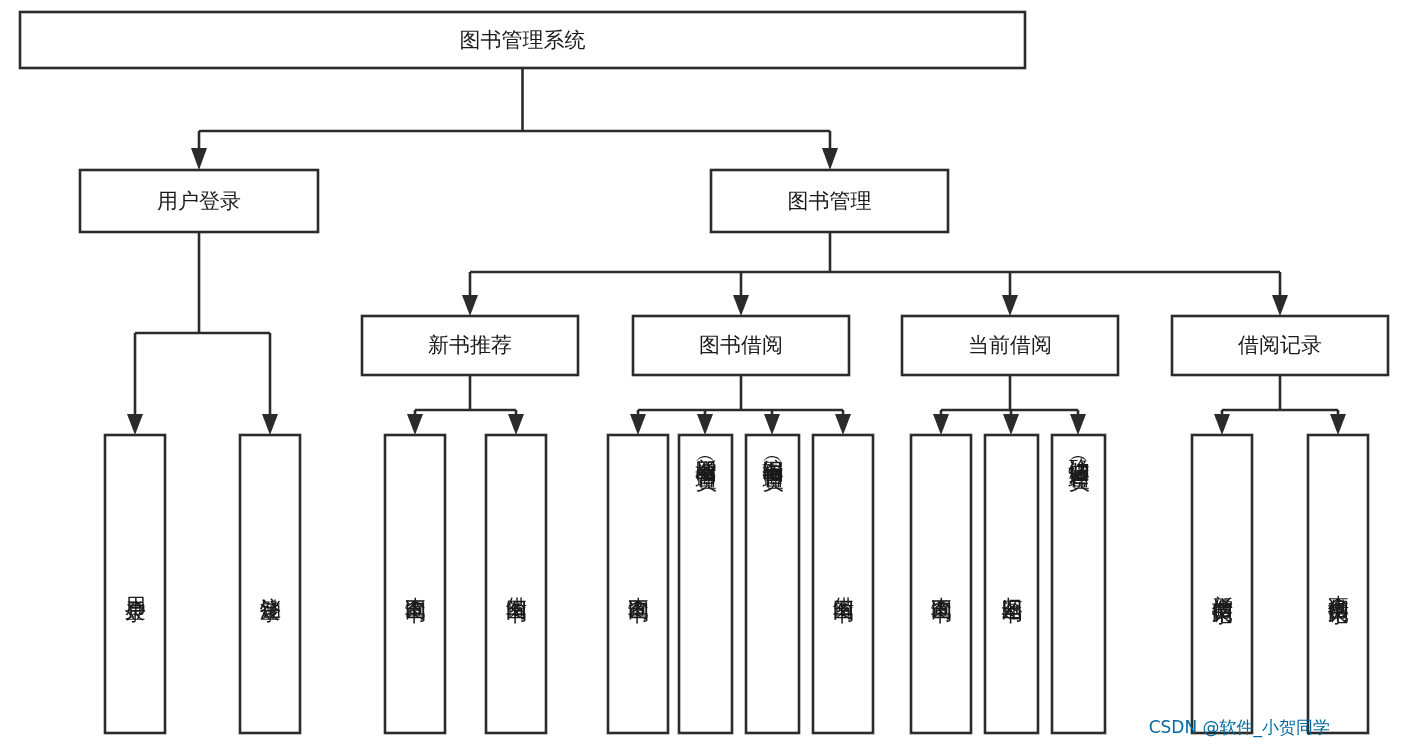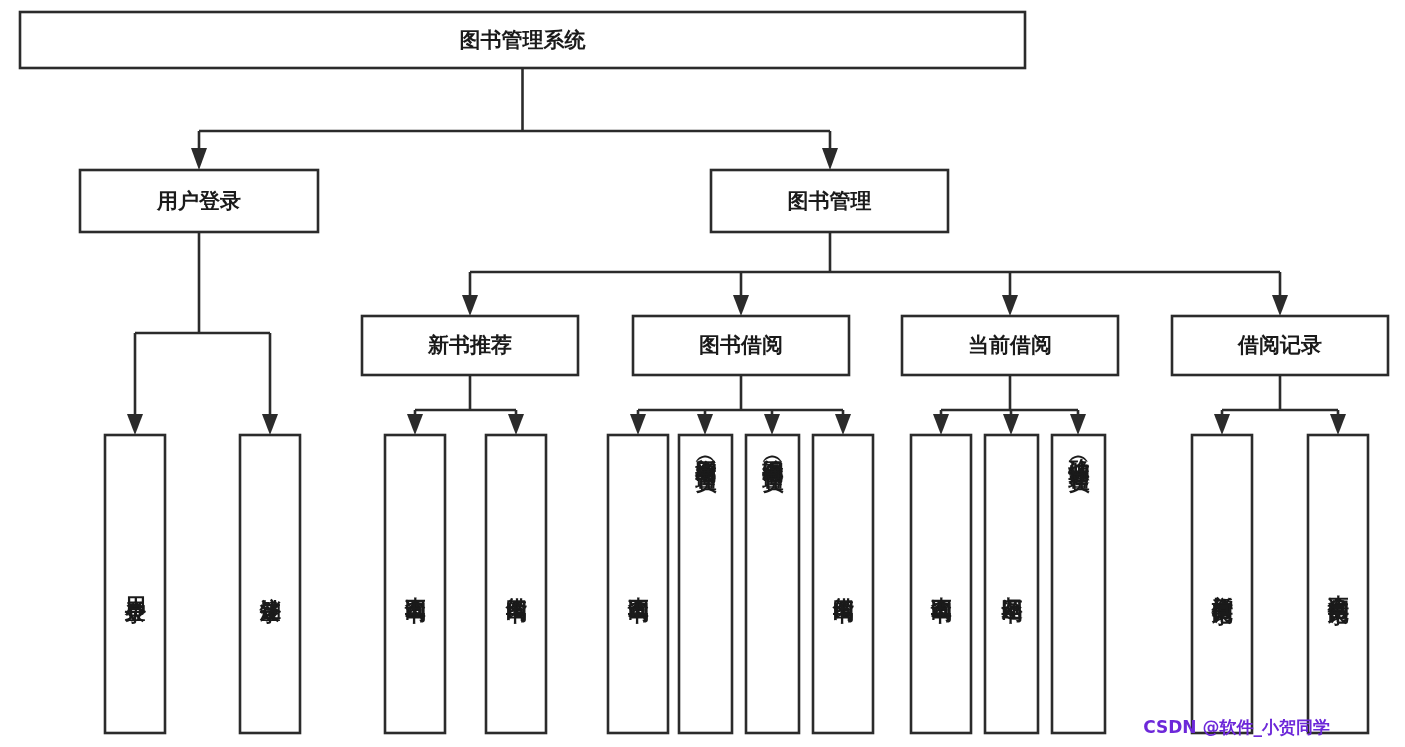--- a/index.html
+++ b/index.html
@@ -11,21 +11,20 @@
     width: 1405px;
     height: 747px;
     font-family: "DejaVu Sans", "Liberation Sans", sans-serif;
     overflow: hidden;
   }
   #diagram-root {
     position: relative;
     width: 1344px;
     height: 747px;
     background: #ffffff;
-    font-weight: bold;
   }
   svg.diagram-canvas {
     position: absolute;
     left: 0;
     top: 0;
     width: 1405px;
     height: 747px;
   }
   .node-box {
     fill: #ffffff;
@@ -66,21 +65,21 @@
     color: #1a1a1a;
     white-space: nowrap;
     text-align: center;
   }
   .watermark {
     position: absolute;
     right: 14px;
     bottom: 8px;
     font-family: "DejaVu Sans", "Liberation Sans", sans-serif;
     font-size: 17px;
-    color: #6d28d9;
+    color: #0369a1;
     white-space: nowrap;
   }
 </style>
 </head>
 <body>
 
 <div id="diagram-root">
 
   <svg class="diagram-canvas" viewBox="0 0 1405 747">
 

